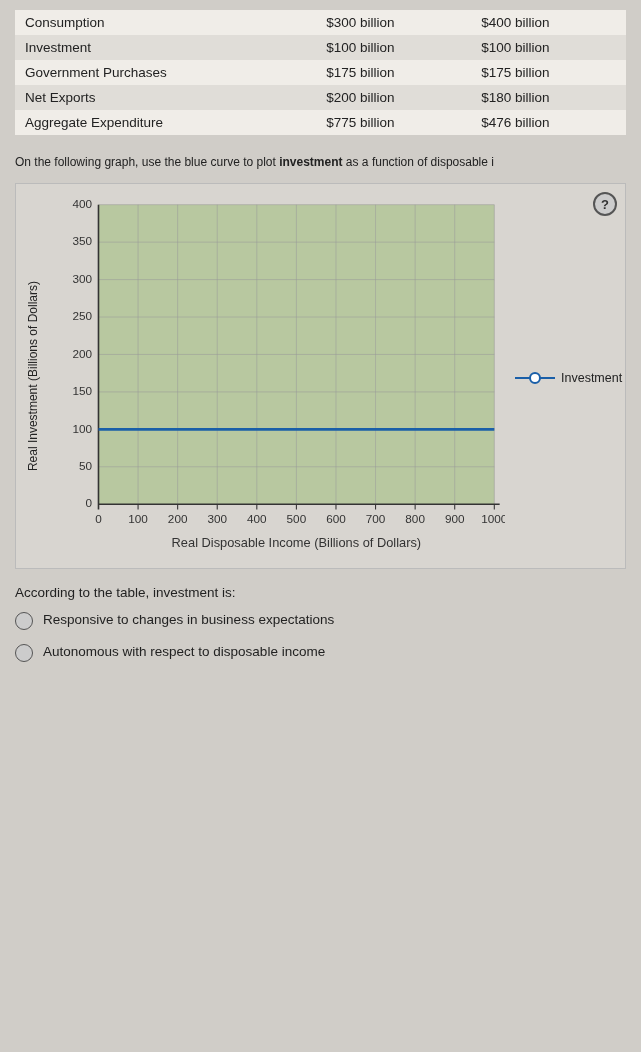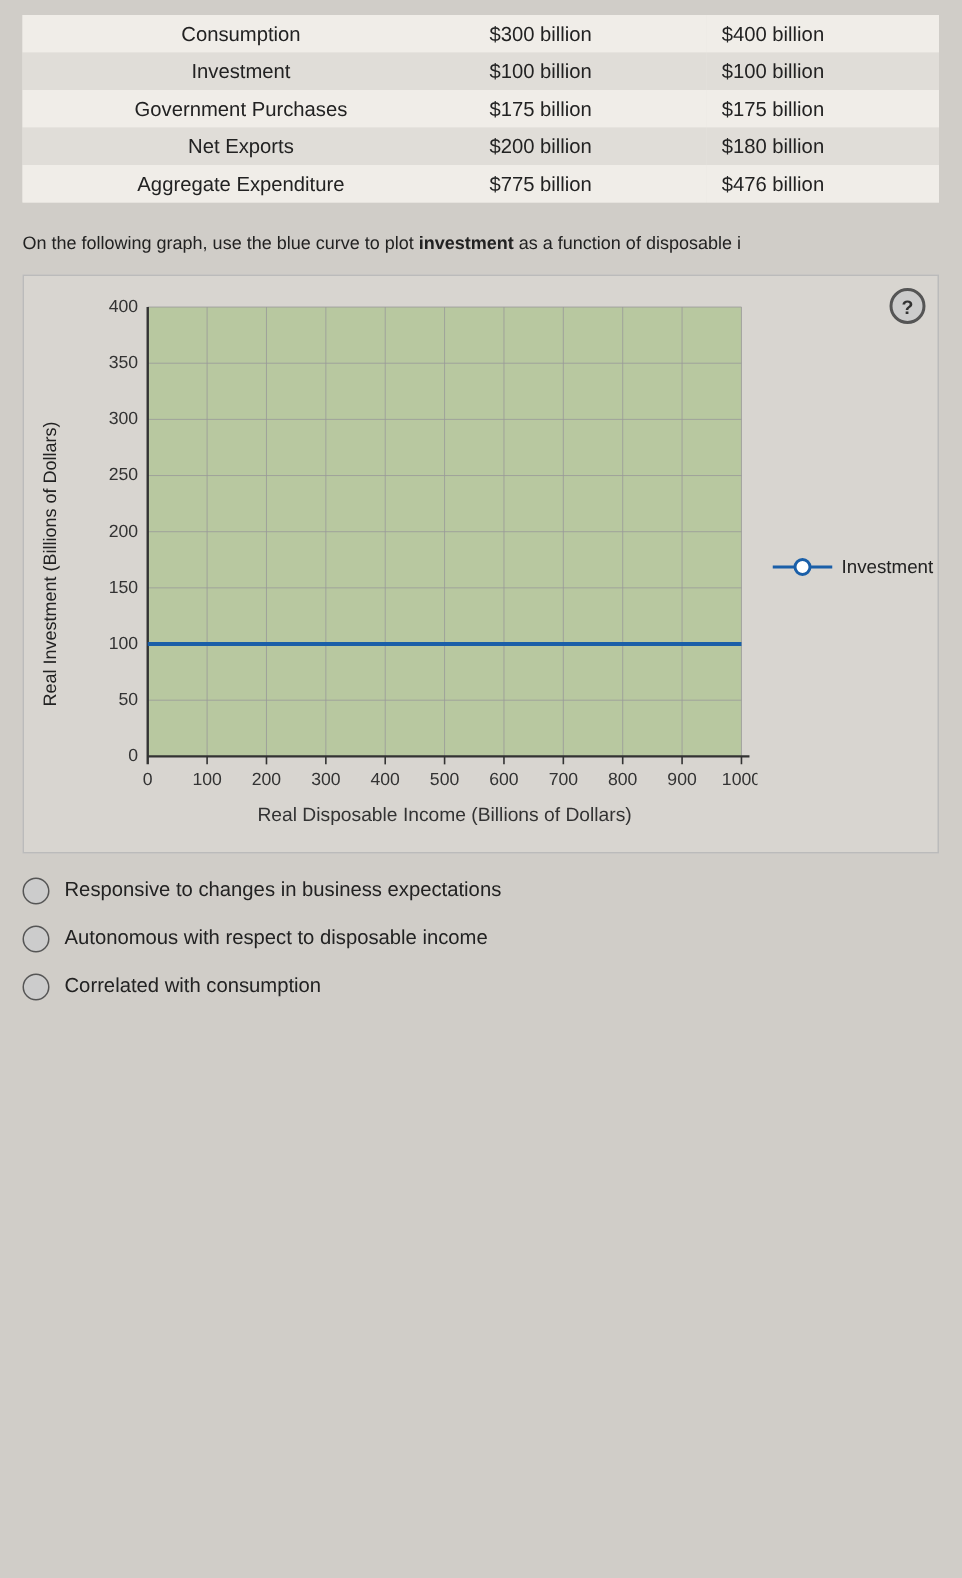--- a/index.html
+++ b/index.html
@@ -25,21 +25,21 @@
       text-align: left;
       font-size: 13.5px;
     }
     .data-table tr:nth-child(odd) td {
       background: #f0ede8;
     }
     .data-table tr:nth-child(even) td {
       background: #e0ddd8;
     }
     .data-table td:first-child {
-      text-align: center;
+      text-align: left;
       padding-right: 20px;
     }
 
     
     .instruction {
       font-size: 12px;
       margin-bottom: 12px;
       line-height: 1.5;
     }
     .instruction b { font-weight: bold; }
@@ -256,28 +256,25 @@
           <line x1="0" y1="8" x2="40" y2="8" stroke="#1a5fa8" stroke-width="2"></line>
           <circle cx="20" cy="8" r="5" fill="white" stroke="#1a5fa8" stroke-width="2"></circle>
         </svg>
         <span>Investment</span>
       </div>
     </div>
   </div>
 </div>
 
 <div class="answer-section">
+  <p class="answer-question">According to the table, investment is:</p>
 
   <div id="options-container">
       <div class="radio-option">
         <div class="radio-circle"></div>
         <span>Responsive to changes in business expectations</span>
       </div>
       <div class="radio-option">
         <div class="radio-circle"></div>
         <span>Autonomous with respect to disposable income</span>
       </div>
-      <div class="radio-option">
-        <div class="radio-circle"></div>
-        <span>Correlated with consumption</span>
-      </div>
     </div>
 </div>
 
 </body></html>

